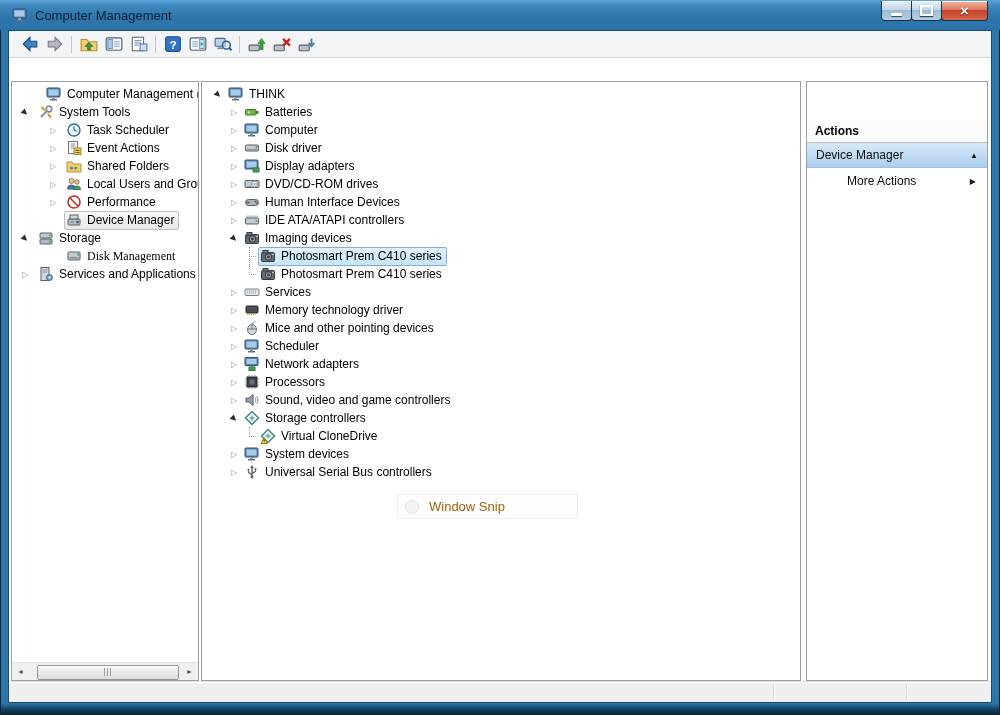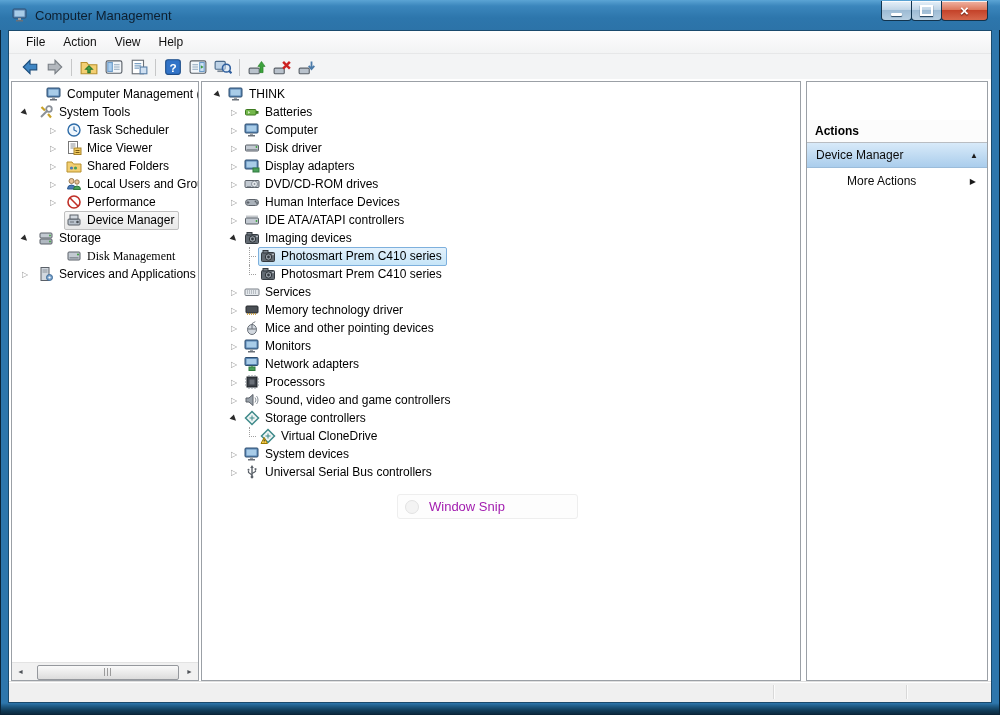--- a/index.html
+++ b/index.html
@@ -69,21 +69,21 @@
     background:linear-gradient(#d8eaf9,#aacdec);border-bottom:1px solid #9bbcda;}
   .ag-label{flex:1;}
   .chev-up{font-size:8px;color:#1a1a1a;}
   .actions-item{height:26px;display:flex;align-items:center;padding:0 11px 0 40px;font-size:12px;color:#0a0a0a;}
   .ai-label{flex:1;}
   .chev-r{font-size:8px;color:#1a1a1a;}
   
   .ghost{position:absolute;left:195px;top:412px;width:172px;height:23px;border:1px solid #eeeeee;border-radius:3px;
     background:rgba(253,253,253,.85);display:flex;align-items:center;padding-left:7px;pointer-events:none;}
   .gcirc{width:12px;height:12px;border-radius:50%;border:1px solid #e2e2e2;background:#f3f3f3;flex:none;}
-  .ghost span:last-child{margin-left:10px;font-size:13px;color:#a21caf;}
+  .ghost span:last-child{margin-left:10px;font-size:13px;color:#a16207;}
   
   .statusbar{position:absolute;left:0;right:0;bottom:0;height:20px;background:#f0f0f0;
     border-top:1px solid #dfdfdf;box-shadow:inset 0 1px 0 #fff;}
   .sb-sep{position:absolute;top:3px;bottom:3px;width:1px;background:#d8d8d8;box-shadow:1px 0 0 #fbfbfb;}
 </style>
 </head>
 <body>
 
 <div class="window">
 
@@ -106,26 +106,20 @@
     <div class="cap-btn">
         <span class="sym-max"></span>
       </div>
     <div class="cap-btn close">
         <span class="sym-close">×</span>
       </div>
   </div>
 
   <div class="inner">
 
-    <div class="menubar">
-        <span class="menu-item">File</span>
-        <span class="menu-item">Action</span>
-        <span class="menu-item">View</span>
-        <span class="menu-item">Help</span>
-      </div>
 
     <div class="toolbar">
         <div class="tb-btn">
           <span class="ic">
             <svg viewBox="0 0 16 16" style="width:100%;height:100%;display:block">
               <path d="M8 2 L2 8 L8 14 L8 10.5 L14 10.5 L14 5.5 L8 5.5 Z" fill="#3f86c4" stroke="#1d4e7d"></path>
             </svg>
           </span>
         </div>
         <div class="tb-btn">
@@ -267,21 +261,21 @@
               <span class="exp c">▷</span>
               <span class="selwrap">
                 <span class="icon16">
                   <svg viewBox="0 0 16 16" style="width:100%;height:100%;display:block">
                     <rect x="2.5" y="1.5" width="9" height="12" fill="#fff" stroke="#777"></rect>
                     <path d="M4.5 4 h5 M4.5 6 h5 M4.5 8 h3" stroke="#8a8f94"></path>
                     <rect x="8" y="8" width="7" height="6.5" fill="#f0c95e" stroke="#a8832a"></rect>
                     <path d="M9.5 10.5 h4 M9.5 12.5 h4" stroke="#7a5a10"></path>
                   </svg>
                 </span>
-                <span class="tlabel">Mice Viewer</span>
+                <span class="tlabel">Event Actions</span>
               </span>
             </div>
             <div class="trow" style="padding-left: 30px;">
               <span class="exp c">▷</span>
               <span class="selwrap">
                 <span class="icon16">
                   <svg viewBox="0 0 16 16" style="width:100%;height:100%;display:block">
                     <path d="M1 4 h5 l1.5 2 H15 v8 H1 Z" fill="#f3cf72" stroke="#b8912e"></path>
                     <circle cx="5.5" cy="10" r="1.6" fill="#4a7ab8"></circle>
                     <circle cx="9.5" cy="10" r="1.6" fill="#4aa05a"></circle>
@@ -585,21 +579,21 @@
               <span class="exp c">▷</span>
               <span class="selwrap">
                 <span class="icon16">
                   <svg viewBox="0 0 16 16" style="width:100%;height:100%;display:block">
                     <rect x="1" y="2" width="13" height="9" rx="1" fill="#5b87b5" stroke="#2e4f70"></rect>
                     <rect x="2.5" y="3.5" width="10" height="6" fill="#a8cce8"></rect>
                     <rect x="6" y="11" width="3" height="2" fill="#9aa1a8"></rect>
                     <rect x="4" y="13" width="7" height="1.5" fill="#6a7078"></rect>
                   </svg>
                 </span>
-                <span class="tlabel">Monitors</span>
+                <span class="tlabel">Scheduler</span>
               </span>
             </div>
             <div class="trow" style="padding-left: 24px;">
               <span class="exp c">▷</span>
               <span class="selwrap">
                 <span class="icon16">
                   <svg viewBox="0 0 16 16" style="width:100%;height:100%;display:block">
                     <rect x="1" y="1.5" width="13" height="8" rx="1" fill="#5b87b5" stroke="#2e4f70"></rect>
                     <rect x="2.5" y="3" width="10" height="5" fill="#a8cce8"></rect>
                     <rect x="5" y="11" width="6" height="3.5" fill="#4aa05a" stroke="#2e7a3e"></rect>

